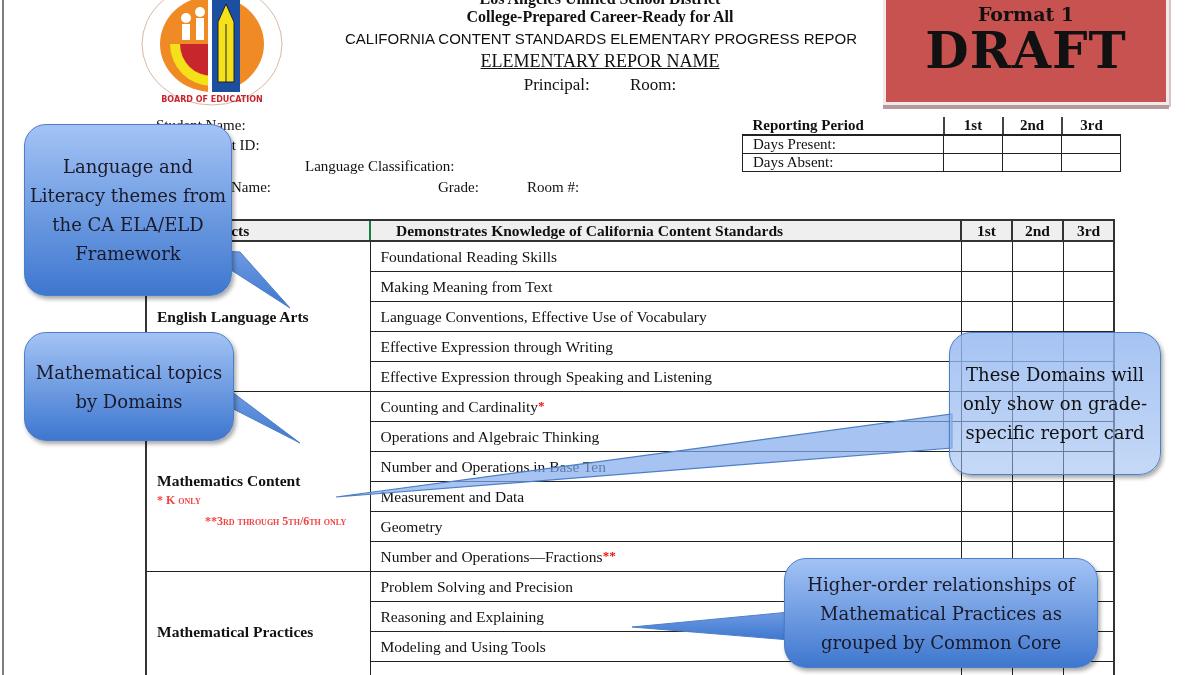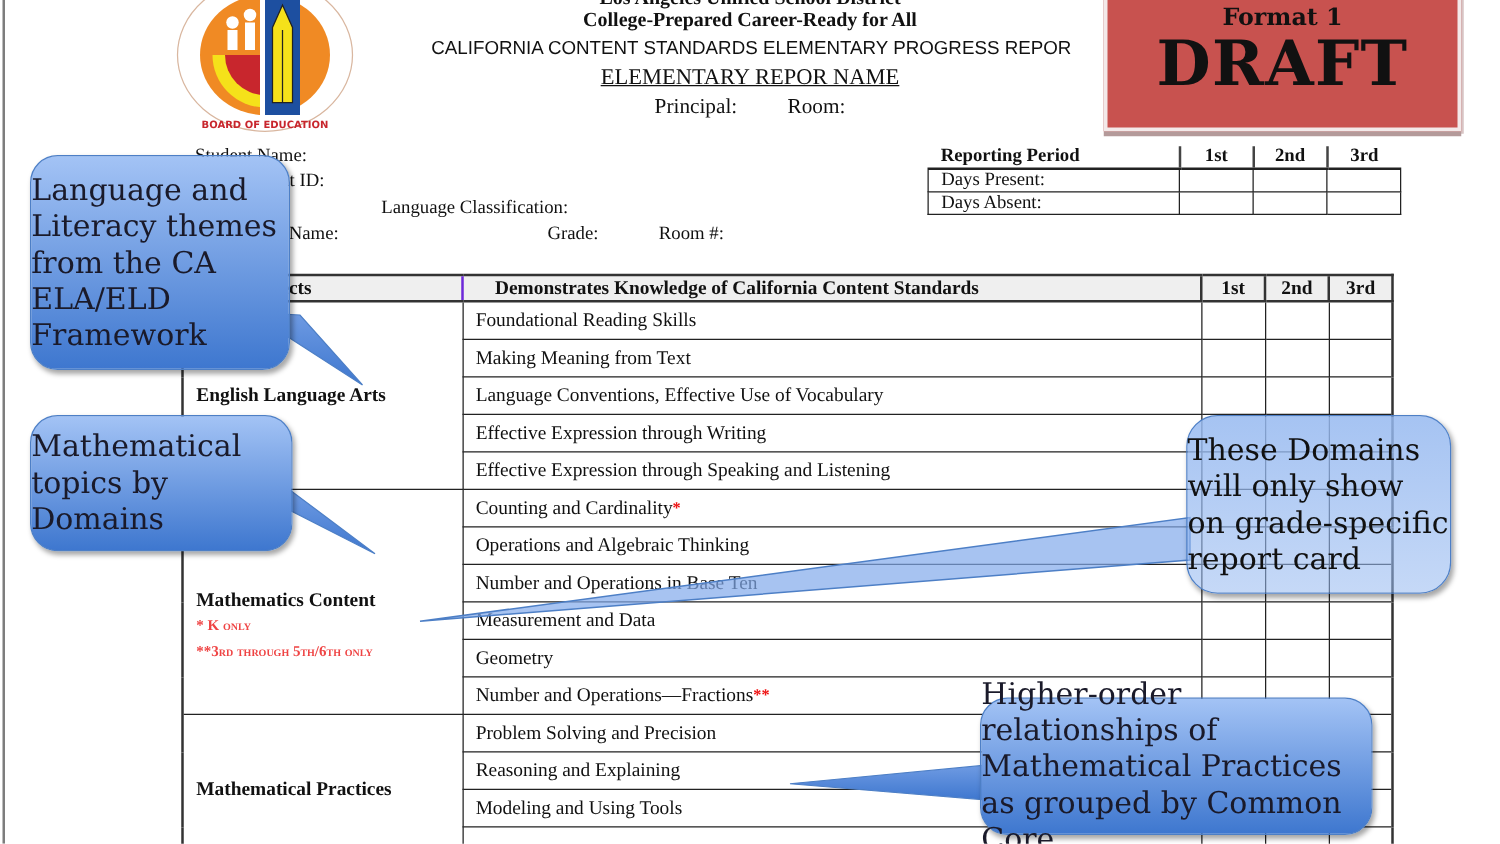--- a/index.html
+++ b/index.html
@@ -30,35 +30,35 @@
   .rp th { font-weight:bold; text-align:left; border-bottom:2px solid #222;margin-top:45px; }
   .rp th.p { text-align:center; padding:0; border-left:2px solid #444; width:48px; }
   .rp td { border:1.5px solid #222; }
   .rp td.lab { width:190px; border-left:1.5px solid #222; }
   .rp td.c { width:48px; }
   
   .mt { position:absolute; left:145px; top:219px; font-family:"Liberation Serif",serif; font-size:15.5px; }
   .mt th { background:#efefef; font-weight:bold; text-align:left; padding:0 0 0 10px; height:19px;
            border-top:2px solid #333; border-bottom:2px solid #333; }
   .mt th.subj { width:212px; border-left:2px solid #333; }
-  .mt th.std { width:564px; border-left:2px solid #6d28d9;padding-left:25px; }
+  .mt th.std { width:564px; border-left:2px solid #15803d;padding-left:25px; }
   .mt th.p { width:49px; padding:0; text-align:center; border-left:2px solid #333; }
   .mt th.p3 { border-right:2px solid #333; }
   .mt td { border:1.5px solid #222; height:29px; padding:0 0 0 10px; }
   .mt td.subj { border-left:2px solid #333; font-weight:bold; vertical-align:middle; padding-left:10px; }
   .mt td.c { padding:0; }
   .mt td.c3 { border-right:2px solid #333; }
   .star { color:#e11; font-weight:bold; font-size:13px; vertical-align:top; }
   .note { color:#ef4444; font-weight:bold; font-size:12px; display:block; line-height:21px; font-variant:small-caps; }
   
   .callout { position:absolute; border-radius:22px; border:1.5px solid #4d7fc6;
              background:linear-gradient(#a3c3f5, #3e77cf); box-shadow:2px 3px 4px rgba(0,0,0,.35);
-             color:#1a1a2a; font-family:"DejaVu Serif",serif; font-size:24px; line-height:29px;
+             color:#1a1a2a; text-align:center; font-family:"DejaVu Serif",serif; font-size:18px; line-height:29px;
              display:flex; align-items:center; justify-content:center; }
-  .callout.light { background:linear-gradient(rgba(150,185,240,.85), rgba(150,185,240,.55)); color:#111;border-radius:25px; }
+  .callout.light { background:linear-gradient(rgba(150,185,240,.85), rgba(150,185,240,.55)); color:#111; }
   svg.ptr { position:absolute; left:0; top:0; overflow:visible; pointer-events:none; }
 </style>
 </head>
 <body>
 
 <div class="leftline"></div>
 
 <svg class="logo" viewBox="0 0 144 124">
   <ellipse cx="72" cy="62" rx="70" ry="61" fill="#fff" stroke="#d9b7a0" stroke-width="1"></ellipse>
   <ellipse cx="72" cy="62" rx="52" ry="48" fill="#f08a24"></ellipse>
@@ -159,21 +159,21 @@
     <td>Effective Expression through Speaking and Listening</td>
     <td class="c"></td>
         <td class="c"></td>
         <td class="c c3"></td>
   </tr>
 
   <tr>
     <td class="subj" rowspan="6" style="padding-top:40px;">
       <span>Mathematics Content</span>
       <span class="note">* K only</span>
-      <span class="note" style="line-height:20px;">**3rd through 5th/6th only</span>
+      <span class="note" style="line-height:20px;margin-left:48px;">**3rd through 5th/6th only</span>
     </td>
     <td><span>Counting and Cardinality</span><span class="star">*</span></td>
     <td class="c"></td>
         <td class="c"></td>
         <td class="c c3"></td>
   </tr>
   <tr>
     <td>Operations and Algebraic Thinking</td>
     <td class="c"></td>
         <td class="c"></td>

